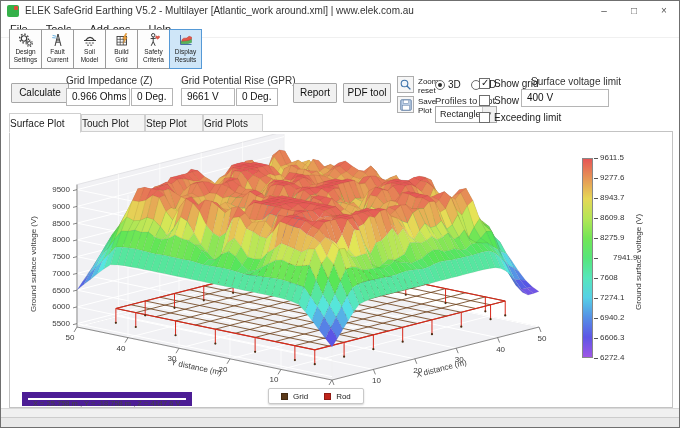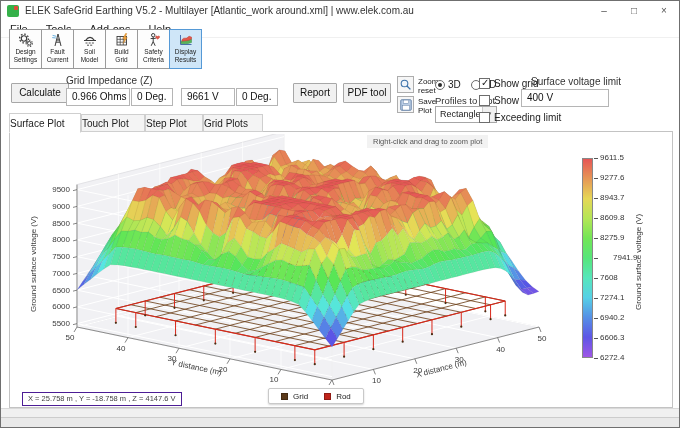--- a/index.html
+++ b/index.html
@@ -75,21 +75,21 @@
   .cb-axis-label { position:absolute; left:624px; top:45px; height:170px; writing-mode:vertical-rl;
     transform:rotate(180deg); font-size:8px; color:#333; text-align:center; }
   .legend-box { position:absolute; left:258px; top:256px; height:16px; display:flex; align-items:center;
     background:#fff; border:1px solid #c9c9c9; border-radius:2px; box-shadow:0 1px 2px rgba(0,0,0,0.18);
     padding:0 12px; }
   .legend-item { display:flex; align-items:center; margin-right:16px; }
   .legend-item:last-child { margin-right:0; }
   .legend-swatch { width:7px; height:7px; margin-right:5px; border:1px solid rgba(0,0,0,0.25); }
   .legend-text { font-size:8px; color:#222; }
   .coords-box { position:absolute; left:12px; top:260px; height:14px; background:#fff;
-    border:1px solid #4c1d95; font-size:7.5px; color:#444; line-height:12px; padding:0 5px; white-space:nowrap; }
+    border:6px solid #4c1d95; font-size:7.5px; color:#444; line-height:12px; padding:0 5px; white-space:nowrap; }
 
   
   .statusbar { position:absolute; left:0; top:407px; width:100%; height:21px; background:#f0f0f0;
     border-top:1px solid #d9d9d9; }
   .statusbar-inner { position:absolute; left:0; top:8px; width:100%; height:13px; background:#e9e9e9;
     border-top:1px solid #cccccc; }
   svg text { font-family:"Liberation Sans","DejaVu Sans",sans-serif; }
 </style>
 </head>
 <body>
@@ -168,20 +168,21 @@
       <div class="tool-label">Results</div>
     </div>
   </div>
 
   <div class="ctl-btn" style="left:10px;top:82px;width:58px">Calculate</div>
 
   <div class="fld-label" style="left:65px;top:74px">Grid Impedance (Z)</div>
   <div class="fld-box" style="left:65px;top:87px;width:64px">0.966 Ohms</div>
   <div class="fld-box" style="left:130px;top:87px;width:42px">0 Deg.</div>
 
+  <div class="fld-label" style="left:180px;top:74px">Grid Potential Rise (GPR)</div>
   <div class="fld-box" style="left:180px;top:87px;width:54px">9661 V</div>
   <div class="fld-box" style="left:235px;top:87px;width:42px">0 Deg.</div>
 
   <div class="ctl-btn" style="left:292px;top:82px;width:44px">Report</div>
   <div class="ctl-btn" style="left:342px;top:82px;width:48px">PDF tool</div>
 
   <div class="mini-icon-btn" style="left:396px;top:75px">
     <svg viewBox="0 0 16 16" width="14" height="14">
       <circle cx="6.3" cy="6.3" r="3.8" fill="#eef4fb" stroke="#3a70a8" stroke-width="1.2"></circle>
       <path d="M9.1 9.1 L13 13" stroke="#3a70a8" stroke-width="1.6"></path>
@@ -228,21 +229,20 @@
 
   <div class="fld-label" style="left:530px;top:75px">Surface voltage limit</div>
   <div class="fld-box" style="left:520px;top:88px;width:88px">400 V</div>
 
   <div class="tab active" style="left:8px;width:72px">Surface Plot</div>
   <div class="tab" style="left:80px;width:64px">Touch Plot</div>
   <div class="tab" style="left:144px;width:58px">Step Plot</div>
   <div class="tab" style="left:202px;width:60px">Grid Plots</div>
 
   <div class="plot-panel">
-    <div class="hint-box">Right-click and drag to zoom plot</div>
     <svg id="plot3d" width="560" height="262" viewBox="0 0 560 262">
         <g>
           <polygon points="320.0,246.0 527.0,193.0 272.0,140.0 65.0,193.0" fill="#f1f1f4" stroke="#dddde1" stroke-width="0.8"></polygon>
           <polygon points="320.0,246.0 65.0,193.0 65.0,50.6 320.0,103.6" fill="#f1f1f4" stroke="#dddde1" stroke-width="0.8"></polygon>
           <polygon points="65.0,193.0 272.0,140.0 272.0,-2.4 65.0,50.6" fill="#f1f1f4" stroke="#dddde1" stroke-width="0.8"></polygon>
         </g>
         <g>
           <line x1="320" y1="242.65" x2="65.00000000000003" y2="189.65" stroke="#ffffff" stroke-width="1"></line>
           <line x1="65.00000000000003" y1="189.65" x2="272" y2="136.65" stroke="#ffffff" stroke-width="1"></line>
           <line x1="320" y1="225.9" x2="65.00000000000003" y2="172.9" stroke="#ffffff" stroke-width="1"></line>

